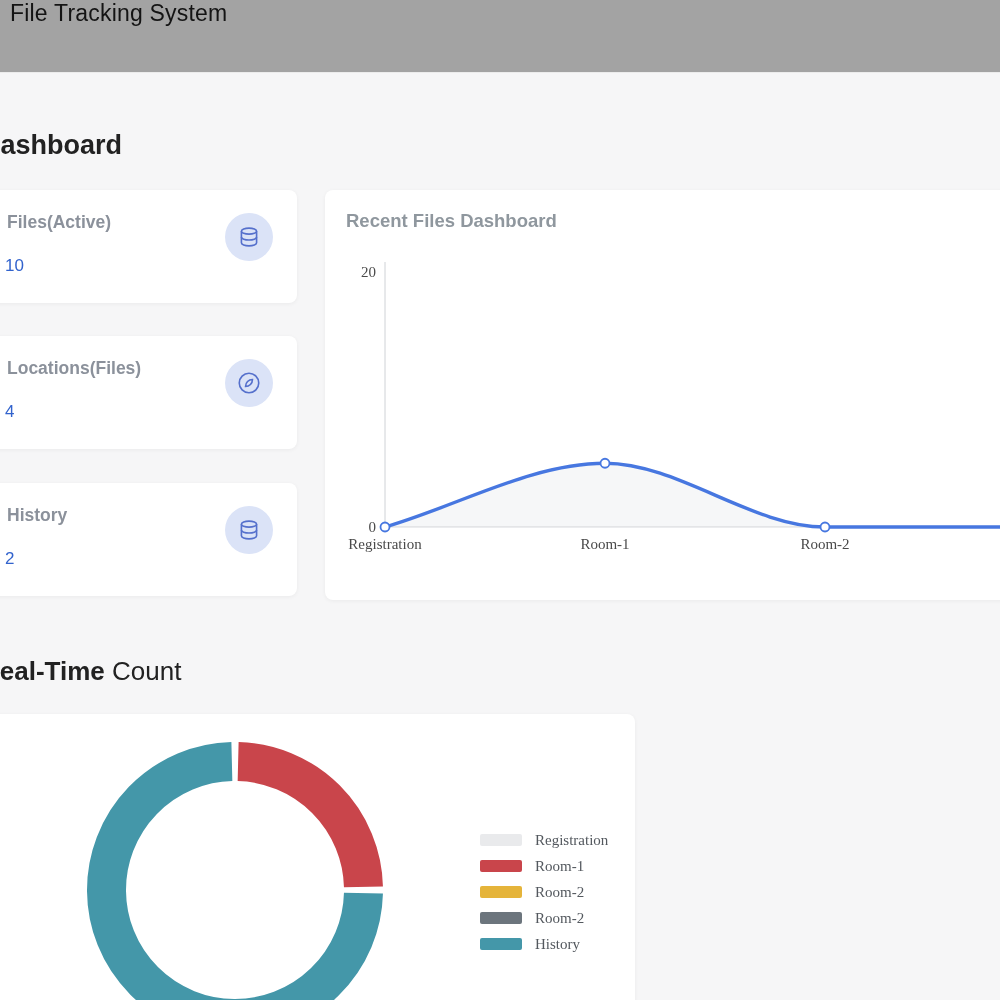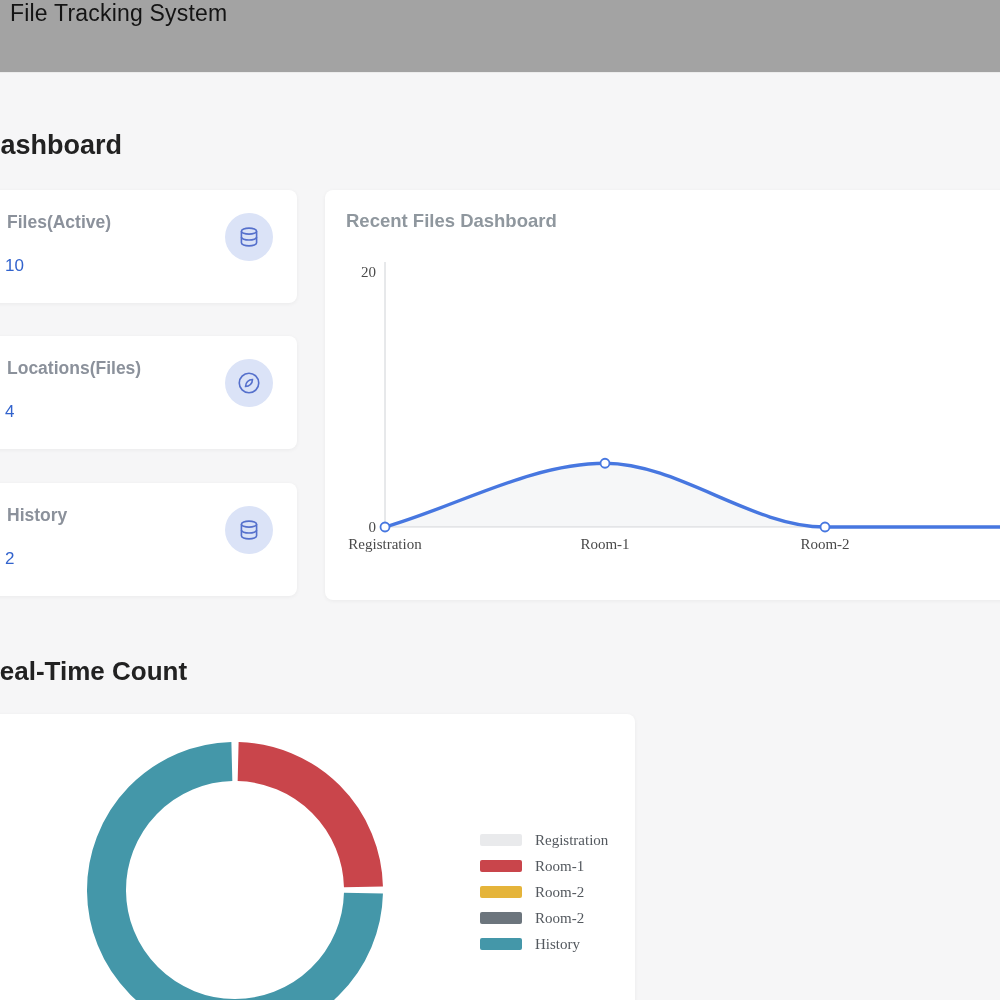--- a/index.html
+++ b/index.html
@@ -10,21 +10,21 @@
   
   .header{position:absolute;left:0;top:0;width:100%;height:72px;background:#a3a3a3;
           border-bottom:1px solid #ececec;display:flex;}
   .header-title{margin-left:10px;font-size:23px;font-weight:500;color:#141414;letter-spacing:.2px;}
 
   
   .h-dash{position:absolute;left:-19px;top:128px;font-size:27px;line-height:34px;
           font-weight:700;color:#222;}
   .h-realtime{position:absolute;left:-19px;top:655px;font-size:26px;line-height:32px;color:#222;}
   .h-realtime .b{font-weight:700;}
-  .h-realtime .r{font-weight:700;}
+  .h-realtime .r{font-weight:400;}
 
   
   .card{position:absolute;background:#fff;border-radius:8px;
         box-shadow:0 1px 4px rgba(0,0,0,0.05);}
   .stat-card{left:-16px;width:313px;height:113px;}
   .stat-label{position:absolute;left:23px;top:22px;font-size:17.5px;font-weight:600;color:#8b919b;}
   .stat-value{position:absolute;left:21px;top:66px;font-size:17px;font-weight:500;color:#3263cd;}
   .stat-badge{position:absolute;left:241px;top:23px;width:48px;height:48px;border-radius:50%;
               background:#dbe3f7;display:flex;align-items:center;justify-content:center;}
   .stat-badge svg{stroke:#5570cc;fill:none;stroke-width:1.5;}

